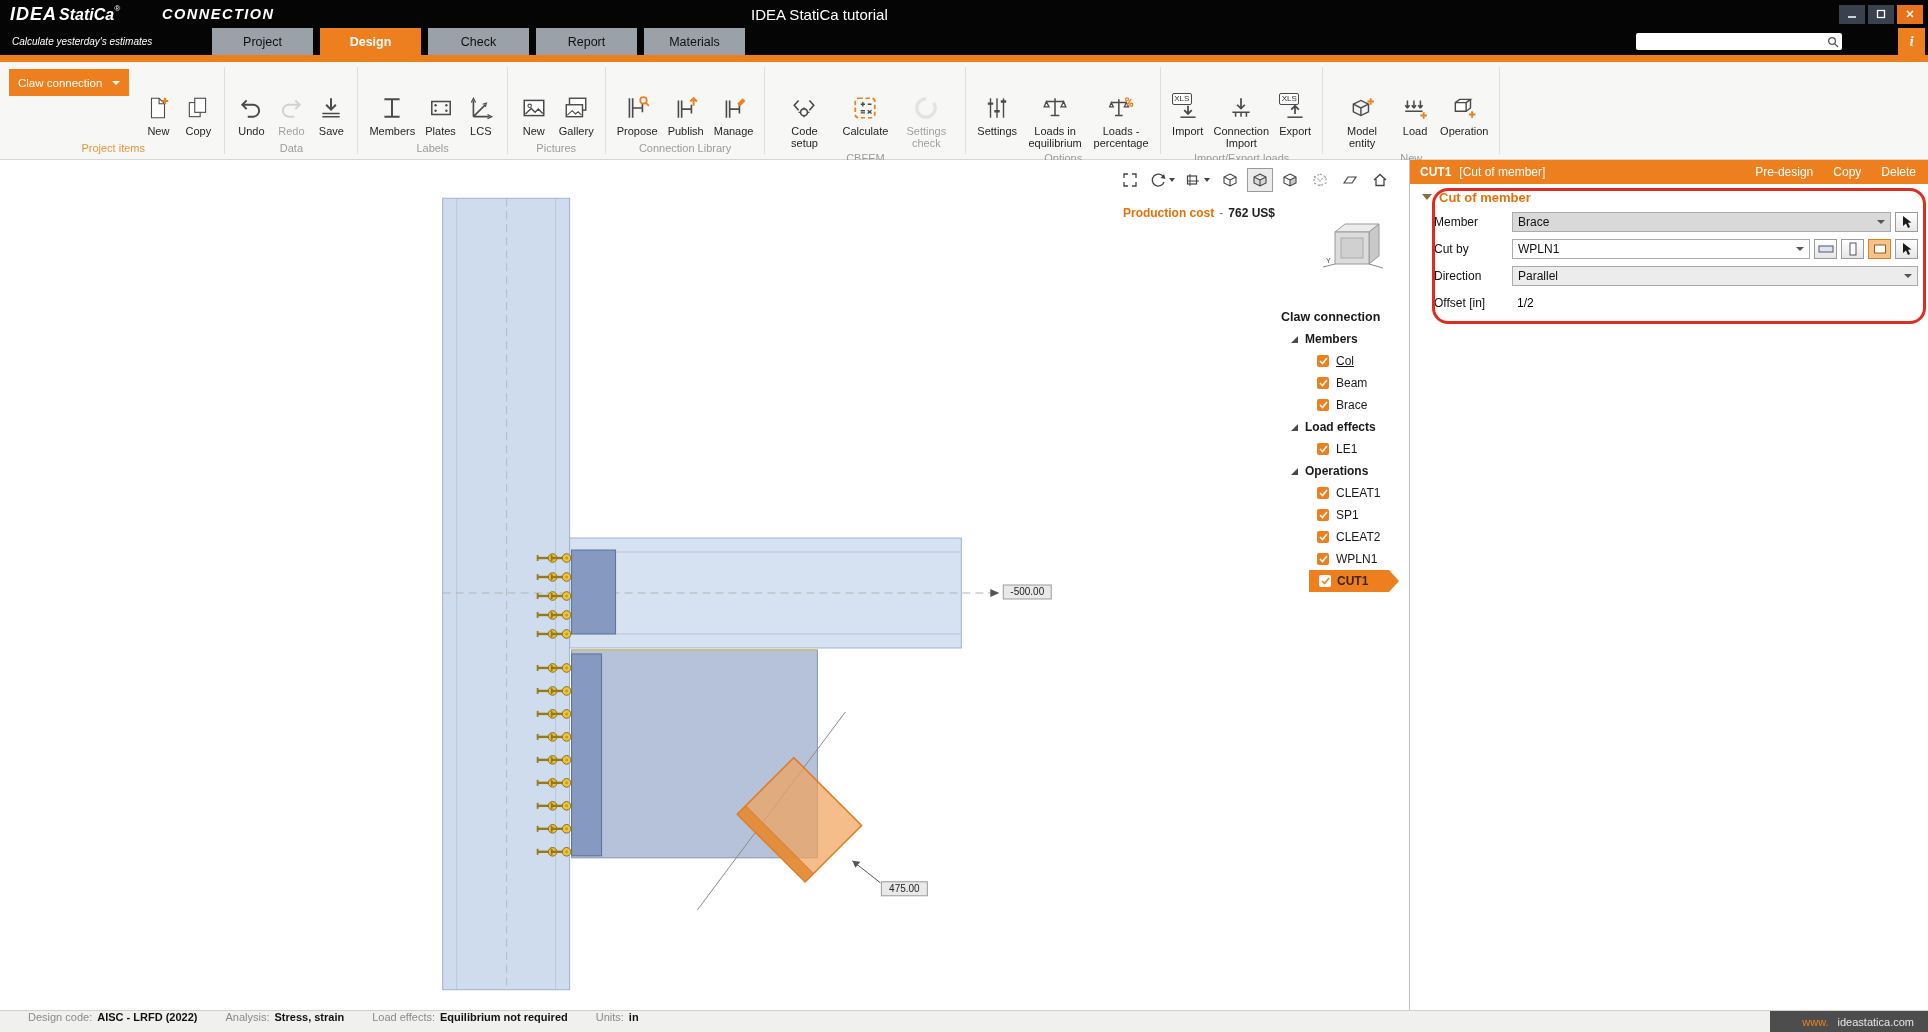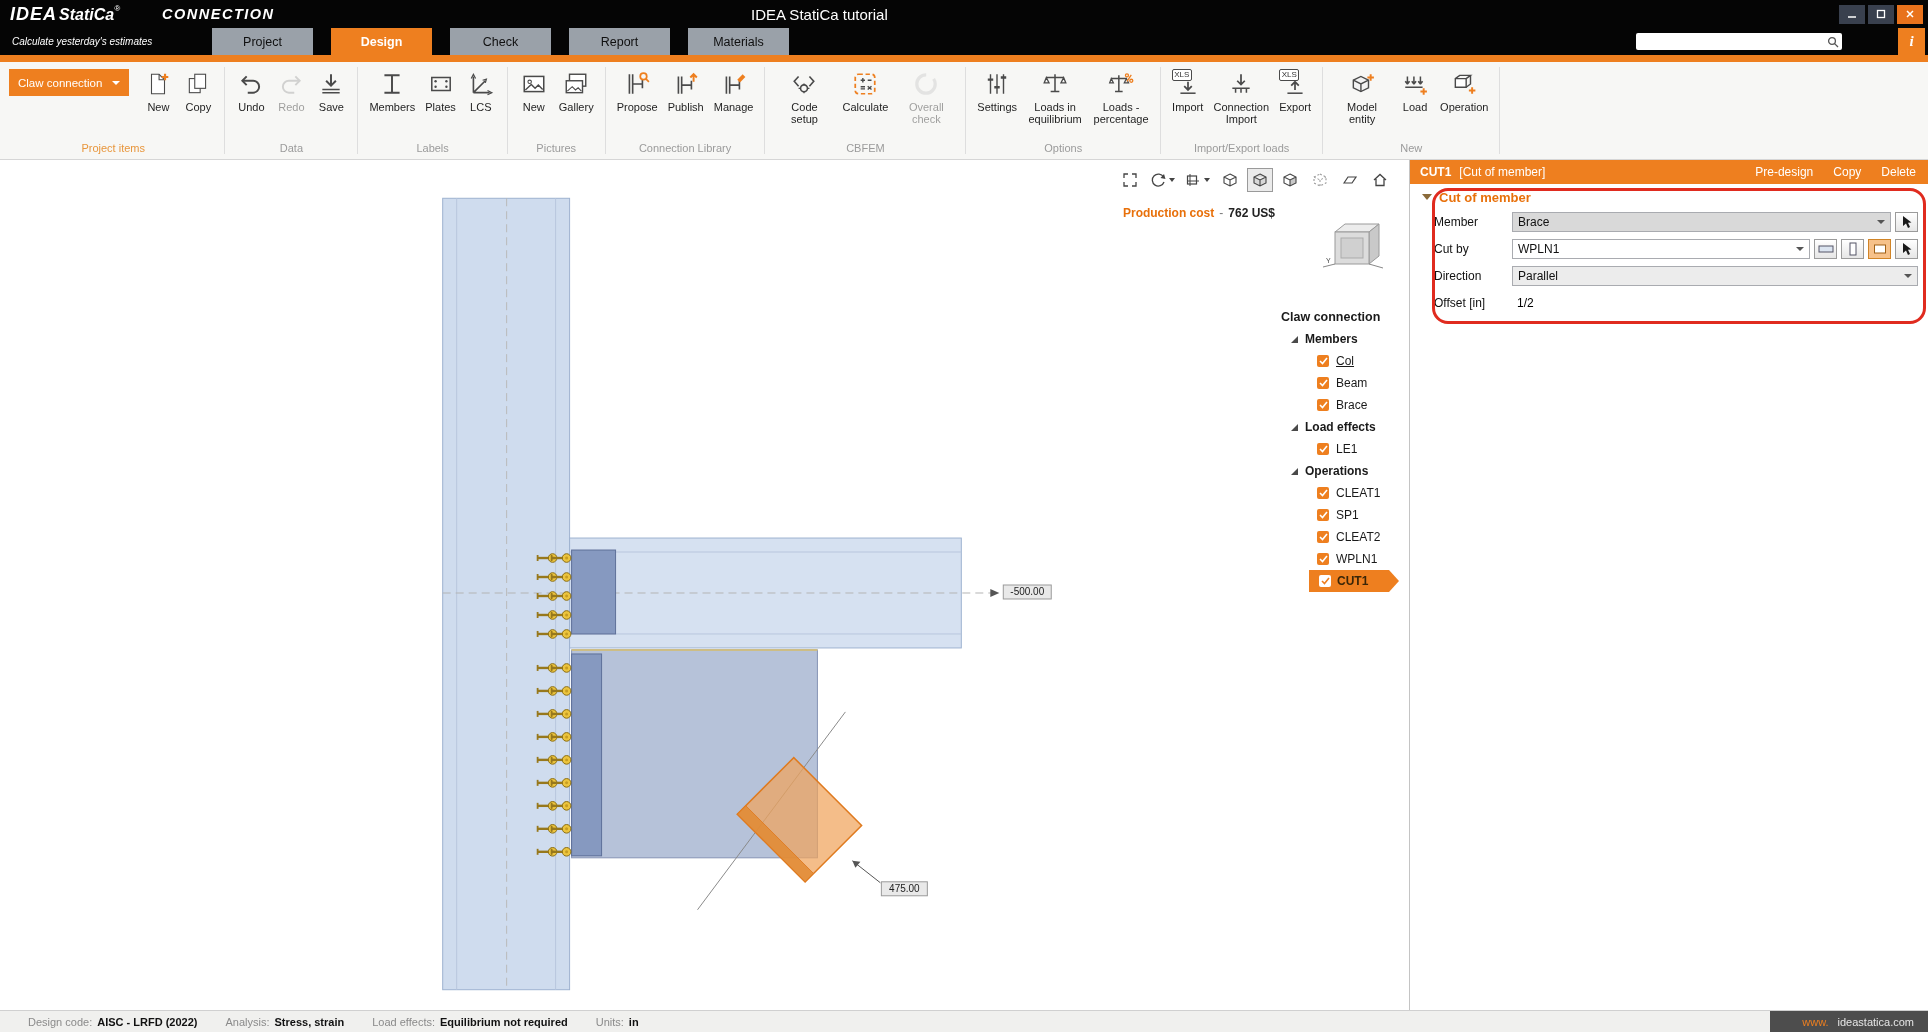--- a/index.html
+++ b/index.html
@@ -14,21 +14,21 @@
   .logo-reg { font-size:8px; vertical-align:top; }
   .product { margin-left:42px; font-weight:bold; font-style:italic; font-size:14.5px; letter-spacing:1.5px; }
   .window-title { position:absolute; left:42.5%; transform:translateX(-50%); font-size:15px; }
   .win-buttons { margin-left:auto; display:flex; gap:3px; padding-right:5px; }
   .win-btn { width:26px; height:19px; border:none; background:#39404e; display:flex; align-items:center; justify-content:center; }
   .win-btn.close { background:#e8721c; }
 
   
   .tabrow { height:27px; background:#050505; display:flex; align-items:stretch; }
   .tagline { width:212px; color:#fff; font-style:italic; font-size:10px; padding:8px 0 0 12px; flex-shrink:0; }
-  .tabs { display:flex; gap:18px; }
+  .tabs { display:flex; gap:7px; }
   .tab { width:101px; display:flex; align-items:center; justify-content:center; font-size:12.5px; background:#9aa1a9; color:#101010; border:none; }
   .tab.active { background:#ee7f1f; color:#fff; font-weight:bold; }
   .search-box { margin-left:auto; align-self:center; width:206px; height:17px; background:#fff; border-radius:2px; display:flex; align-items:center; margin-right:56px; }
   .search-box input { flex:1; border:none; outline:none; height:15px; font-size:11px; padding:0 4px; background:transparent; }
   .search-icon { width:18px; display:flex; align-items:center; justify-content:center; }
   .info-btn { width:27px; align-self:stretch; background:#ee7f1f; color:#fff; border:none; font-family:"Liberation Serif",serif; font-style:italic; font-weight:bold; font-size:15px; margin-right:3px; }
   .orange-strip { height:7px; background:#ee7f1f; }
 
   
   .ribbon { height:98px; background:#f7f7f5; border-bottom:1px solid #d6d6d6; display:flex; align-items:stretch; padding-left:2px; }
@@ -36,21 +36,21 @@
   .rgroup-items { flex:1; display:flex; align-items:flex-start; padding:5px 7px 0 7px; gap:2px; }
   .rgroup-caption { text-align:center; font-size:11px; color:#9b9b9b; padding:0 4px 5px; white-space:nowrap; }
   .rgroup-caption.accent { color:#e8963c; }
   .rsep { width:1px; background:#dedede; margin:5px 0; }
   .conn-select { background:#ee7f1f; color:#fff; border:none; height:27px; padding:0 9px; font-size:11.5px; display:flex; align-items:center; gap:10px; margin:2px 8px 0 0; }
   .caret-w { width:0; height:0; border-left:4px solid transparent; border-right:4px solid transparent; border-top:4px solid #fff; }
   .caret-d { width:0; height:0; border-left:4px solid transparent; border-right:4px solid transparent; border-top:4px solid #555; }
   .rbtn { background:none; border:none; display:flex; flex-direction:column; align-items:center; padding:2px 4px; min-width:38px; max-width:64px; font-size:11px; color:#1f1f1f; line-height:1.12; }
   .rbtn .rlabel { text-align:center; }
   .rbtn.disabled { opacity:.42; }
-  .ricon { width:30px; height:30px; display:flex; align-items:center; justify-content:center; position:relative; margin-bottom:2px; }
+  .ricon { width:30px; height:30px; display:flex; align-items:center; justify-content:center; position:relative; margin-bottom:2px;margin-top:24px; }
   .xls-chip { position:absolute; top:0; left:-1px; font-size:8px; border:1px solid #4a4a4a; border-radius:2px; padding:0 1.5px; color:#333; line-height:1.3; background:#fff; }
 
   
   .workspace { display:flex; height:850px; }
   .canvas { position:relative; width:1410px; flex-shrink:0; background:#fff; border-right:1px solid #c4c4c4; }
   .model { position:absolute; inset:0; width:100%; height:100%; }
   .model text { font-family:"Liberation Sans",sans-serif; }
 
   .view-toolbar { position:absolute; top:8px; right:16px; display:flex; gap:4px; align-items:center; }
   .vbtn { height:24px; min-width:26px; border:1px solid transparent; background:transparent; display:flex; align-items:center; justify-content:center; padding:0 2px; }
@@ -90,21 +90,21 @@
   .dd .dd-val { flex:1; overflow:hidden; white-space:nowrap; }
   .dd.gray { background:#d9d9d9; }
   .dd.light { background:#ececec; }
   .dd .caret-d { margin-left:auto; }
   .mini-btn { width:23px; height:20px; margin-left:4px; border:1px solid #9b9b9b; background:linear-gradient(#fff,#e6e6e6); display:flex; align-items:center; justify-content:center; padding:0; flex-shrink:0; }
   .mini-btn.orange { background:#f6c18a; border-color:#d08427; }
   .offset-input { flex:1; height:20px; border:none; outline:none; font-size:12px; font-family:inherit; background:transparent; padding:0 5px; }
   .red-highlight { position:absolute; left:22px; right:2px; top:28px; height:136px; border:3px solid #e02b1f; border-radius:16px; pointer-events:none; }
 
   
-  .statusbar { height:22px; background:#f0f0ee; border-top:1px solid #d0d0d0; display:flex; align-items:center; font-size:11px; color:#111; }
+  .statusbar { height:22px; background:#f0f0ee; border-top:1px solid #d0d0d0; display:flex; align-items:flex-start; font-size:11px; color:#111; }
   .status-item { margin-left:28px; white-space:nowrap; }
   .status-item .sk { color:#8a8a8a; margin-right:5px; }
   .status-item .sv { font-weight:bold; }
   .site-box { margin-left:auto; height:100%; background:#4d4d4d; display:flex; align-items:center; padding:0 14px 0 22px; min-width:158px; justify-content:flex-end; }
   .site-box .www { color:#ee7f1f; }
   .site-box .site { color:#e6e6e6;padding-left:9px; }
 </style>
 </head>
 <body>
 
@@ -340,21 +340,21 @@
             </svg>
           </span>
         <span class="rlabel">Calculate</span>
       </button>
       <button class="rbtn disabled">
         <span class="ricon">
             <svg width="26" height="26" viewBox="0 0 24 24">
               <circle cx="12" cy="12" r="8.5" fill="none" stroke="#c9c9c9" stroke-width="3" stroke-dasharray="40 8"></circle>
             </svg>
           </span>
-        <span class="rlabel">Overall check</span>
+        <span class="rlabel">Settings check</span>
       </button>
     </div>
     <div class="rgroup-caption">CBFEM</div>
   </div>
   <div class="rsep"></div>
 
   <div class="rgroup">
     <div class="rgroup-items">
       <button class="rbtn">
         <span class="ricon">

